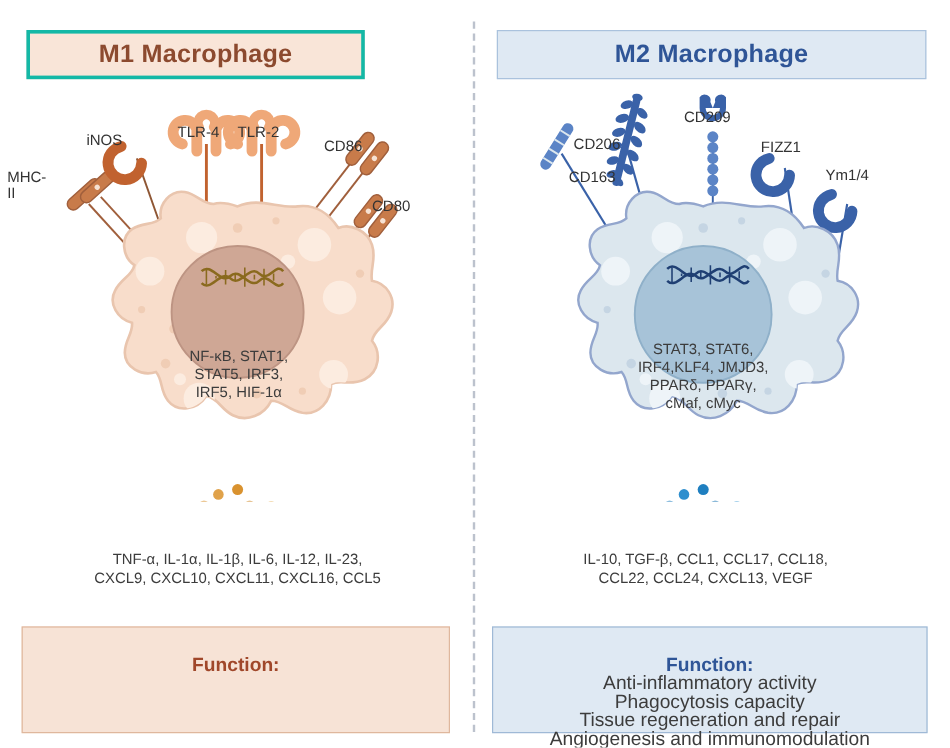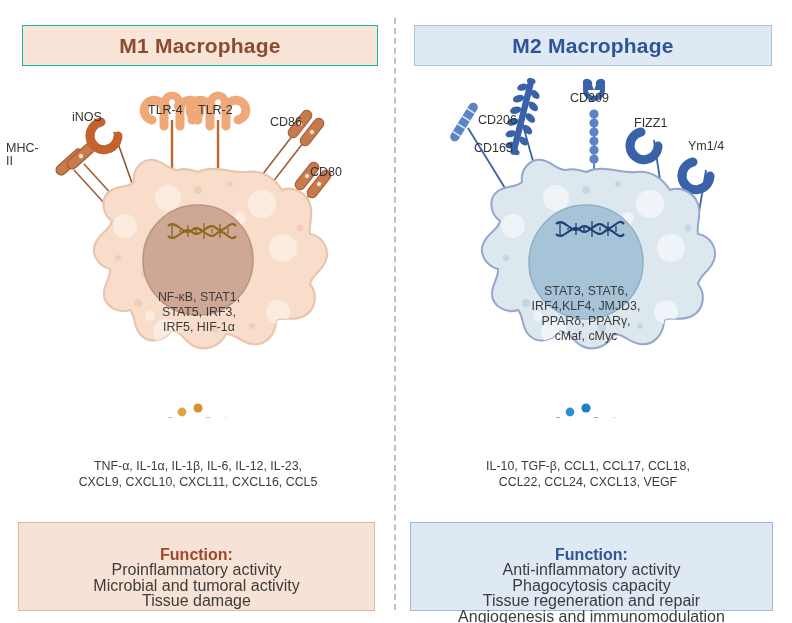--- a/index.html
+++ b/index.html
@@ -40,23 +40,23 @@
     top: 25px;
     height: 41px;
     display: flex;
     align-items: center;
     justify-content: center;
     font-size: 21px;
     font-weight: bold;
     letter-spacing: .2px;
   }
   .m1 .header-box {
-    left: 22px; width: 356px;
+    left: 22px; width: 282px;
     background: #f9e5d8;
-    border: 1px solid #14b8a6;
+    border: 3px solid #14b8a6;
     color: #8c4a2f;
   }
   .m2 .header-box {
     left: 18px; width: 358px;
     background: #dfe9f3;
     border: 1px solid #aac2dd;
     color: #2f5597;
   }
 
   
@@ -289,23 +289,21 @@
     </div>
 
     <div class="nuc-text" style="left:143px; top:290px; width:112px;">NF-κB, STAT1,
 STAT5, IRF3,
 IRF5, HIF-1α</div>
 
     <div class="cytokines">TNF-α, IL-1α, IL-1β, IL-6, IL-12, IL-23,
 CXCL9, CXCL10, CXCL11, CXCL16, CCL5</div>
 
     <div class="func-box">
-      <span class="func-title">Function:</span><span>Proinflammatory activity
-Microbial and tumoral activity
-Tissue damage</span>
+      <span class="func-title">Function:</span>
     </div>
   </div>
 
   <div class="panel m2">
 
     <div class="header-box">
       <span>M2 Macrophage</span>
     </div>
 
     <div class="stage">

